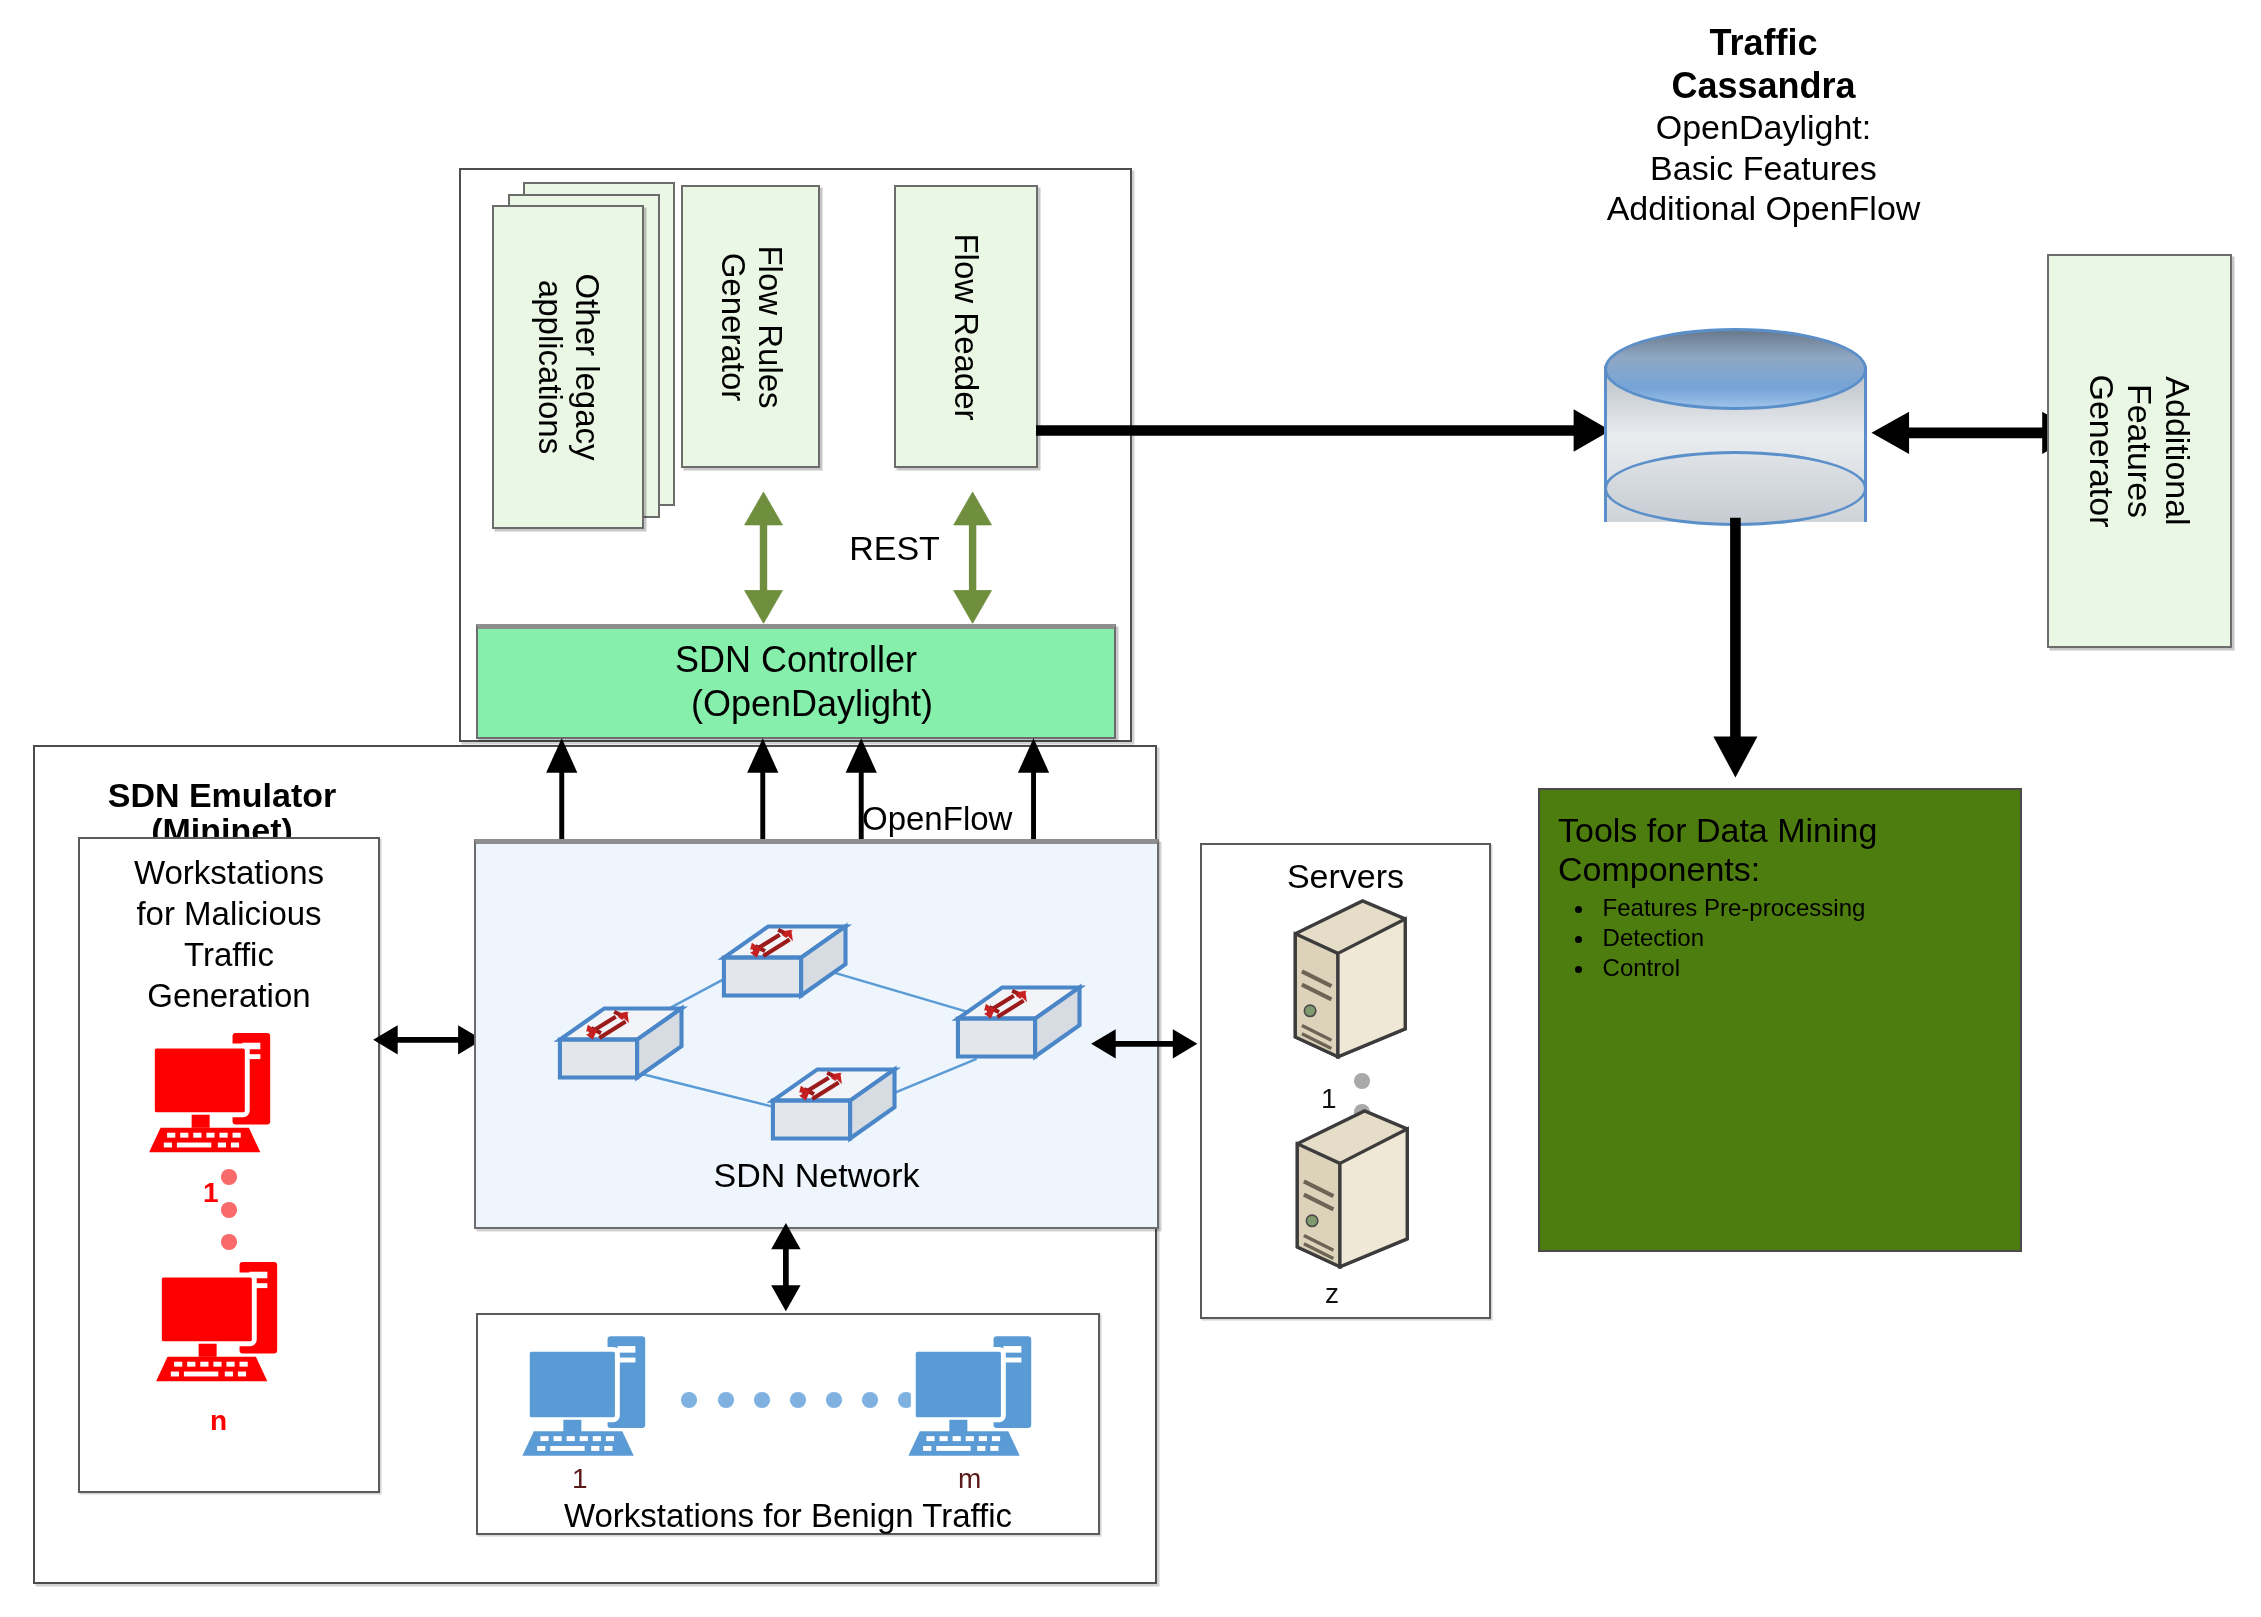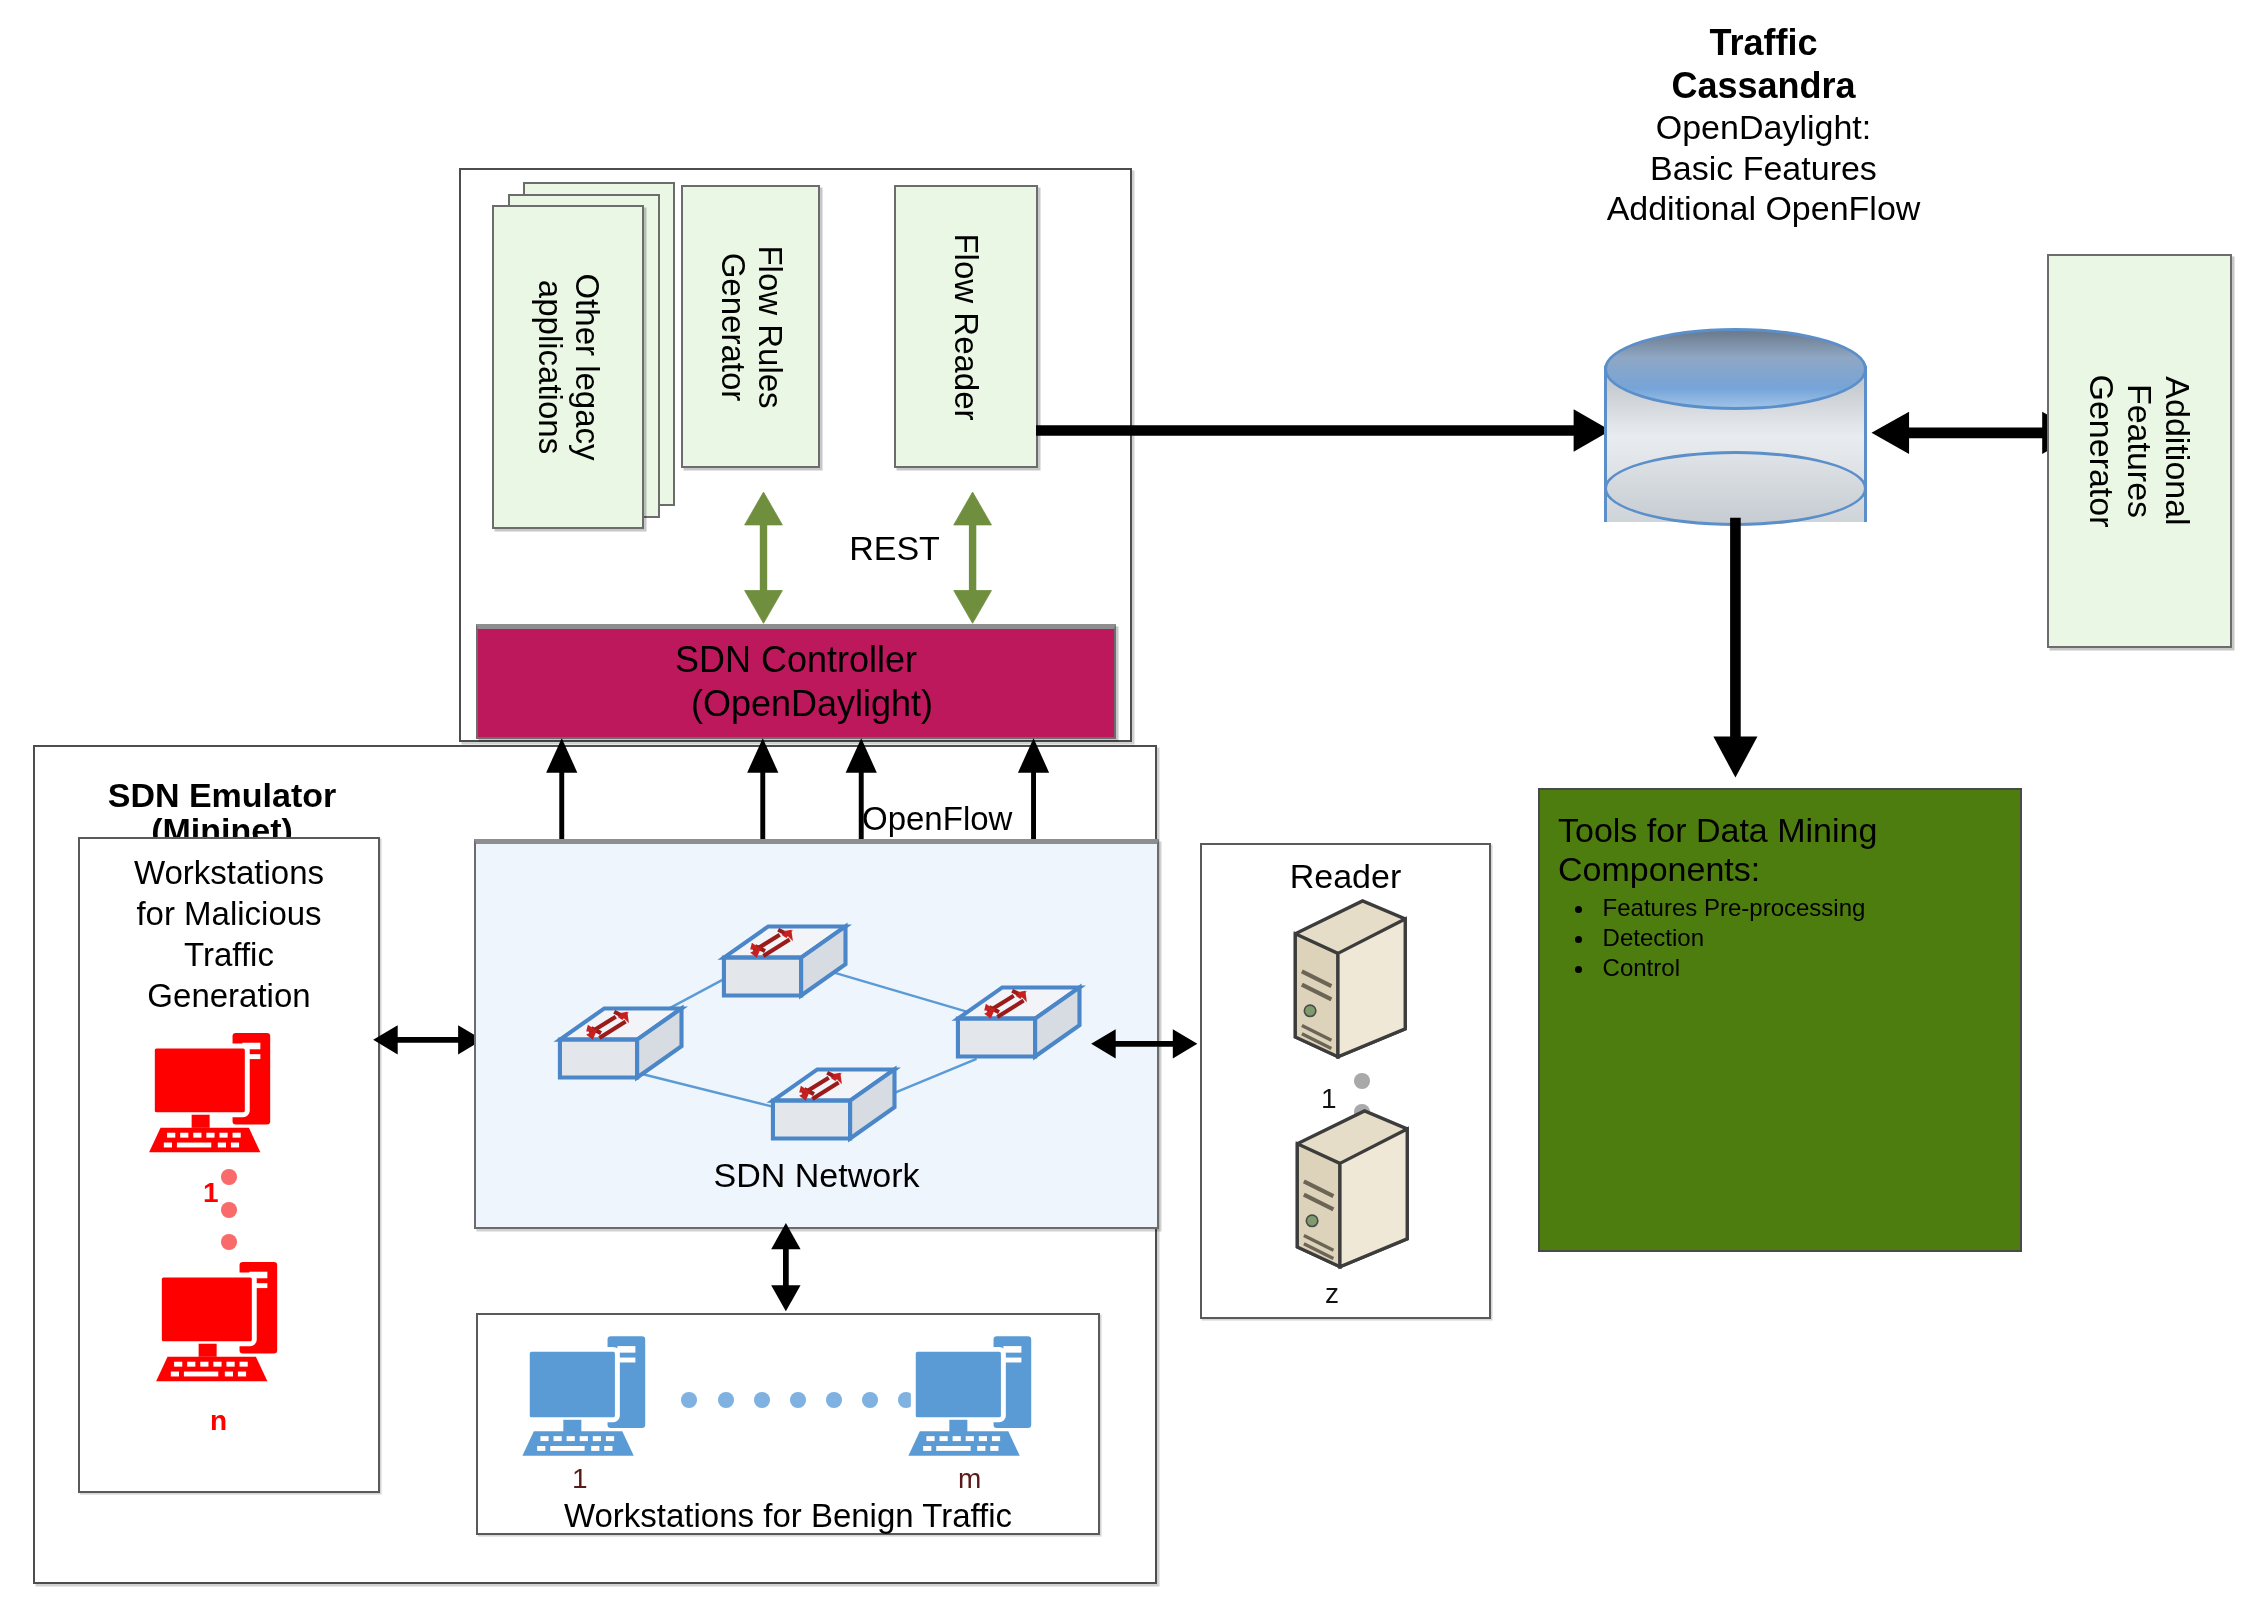--- a/index.html
+++ b/index.html
@@ -9,21 +9,21 @@
   .box{box-sizing:border-box;}
 
   
   .panel{border:2.5px solid #4d4d4d;background:#ffffff;
          box-shadow:2.5px 2.5px 0 rgba(0,0,0,.18);}
   .panel-inner{border:2.5px solid #5a5a5a;background:#fff;
          box-shadow:1.6px 1.6px 0 rgba(0,0,0,.16);}
 
   .green{background:#eaf7e4;border:2.5px solid #6c6c6c;
          box-shadow:2.5px 2.5px 0 rgba(0,0,0,.22);}
-  .pink{background:#be185d;border:2.5px solid #6c6c6c;border-top:5.7px solid #8e8e8e;
+  .pink{background:#86efac;border:2.5px solid #6c6c6c;border-top:5.7px solid #8e8e8e;
         box-shadow:2.5px 2.5px 0 rgba(0,0,0,.22);}
   .gray{background:#4d7c0f;border:2.5px solid #4a4a4a;}
   .netbox{background:#eef5fd;border:2.5px solid #6c6c6c;border-top:5.7px solid #8e8e8e;
           box-shadow:2.5px 2.5px 0 rgba(0,0,0,.18);}
 
   
   .vlabel{position:absolute;left:50%;top:50%;
           transform:translate(-50%,-50%) rotate(90deg);
           white-space:nowrap;text-align:center;line-height:1.12;}
 
@@ -392,21 +392,21 @@
     </g>
   </svg>
 
   <div class="idx idx-dark" style="left:94px;top:148px;">1</div>
   <div class="idx idx-dark" style="left:480px;top:148px;">m</div>
 
   <div class="ctr f40" style="top:182px;">Workstations for Benign Traffic</div>
 </div>
 
 <div class="abs panel-inner box" style="left:1200px;top:843px;width:291px;height:476px;">
-  <div class="ctr f42" style="top:11.5px;">Reader</div>
+  <div class="ctr f42" style="top:11.5px;">Servers</div>
 
   <svg width="148" height="164" style="left:80px;top:51px;" viewBox="0 0 180 200">
     <polygon points="16,46 98,6 150,28 150,162 68,196 16,172" fill="#e6ddc8" stroke="#3c3c3c" stroke-width="4"></polygon>
     <polygon points="16,46 68,70 68,196 16,172" fill="#ddd3ba" stroke="#3c3c3c" stroke-width="4"></polygon>
     <polygon points="68,70 150,28 150,162 68,196" fill="#efe8d7" stroke="#3c3c3c" stroke-width="4"></polygon>
     <g stroke="#6c6556" stroke-width="5" fill="none">
       <path d="M24,92 L60,110"></path>
         <path d="M24,108 L60,126"></path>
     </g>
     <circle cx="34" cy="140" r="7" fill="#7f9a6d" stroke="#4a4a4a" stroke-width="2"></circle>

